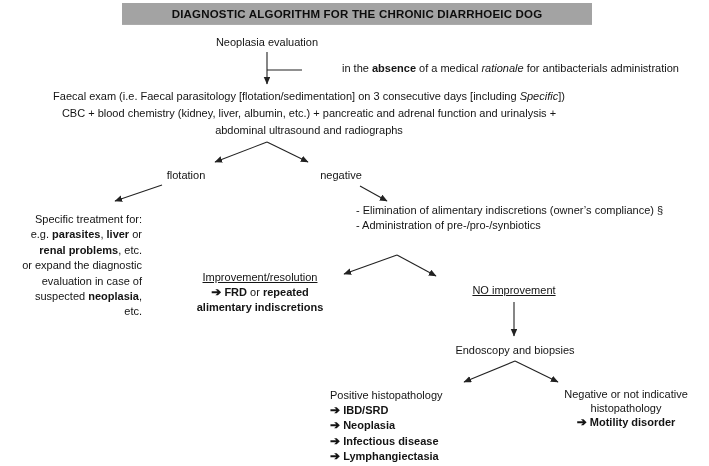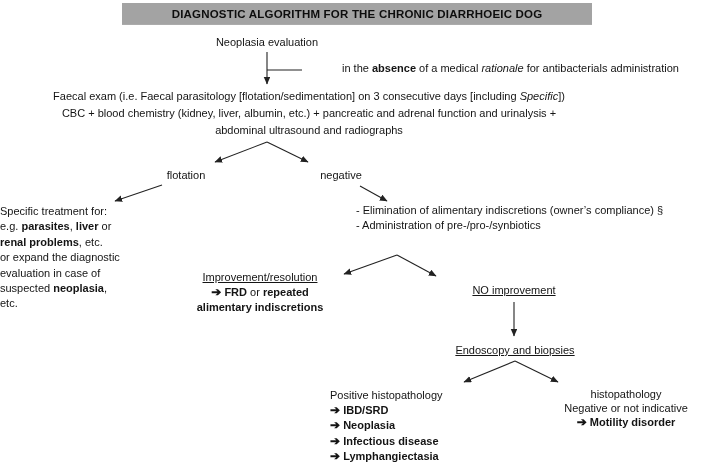--- a/index.html
+++ b/index.html
@@ -19,25 +19,25 @@
   .arrows line { stroke:#222; stroke-width:1.1; }
   .u { text-decoration:underline; }
   b { font-weight:bold; }
   i { font-style:italic; }
   .arr { font-weight:bold; font-size:12px; }
   #clinical   { left:192px; top:35px;  width:150px; text-align:center; }
   #abx-note   { left:307px; top:61px;  white-space:nowrap;padding-left:35px; }
   #workup     { left:0px;   top:88px;  width:618px; text-align:center; line-height:17px; }
   #lbl-pos    { left:146px; top:168px; width:80px;  text-align:center; }
   #lbl-neg    { left:301px; top:168px; width:80px;  text-align:center; }
-  #treatment  { left:0px;   top:204px; width:142px; text-align:left; line-height:15.4px; }
+  #treatment  { left:0px;   top:212px; width:142px; text-align:right; line-height:15.4px; }
   #diet       { left:356px; top:203px; white-space:nowrap; line-height:15.4px; }
   #improve    { left:186px; top:270px; width:148px; text-align:center; line-height:14.8px; }
   #no-improve { left:462px; top:283px; width:104px; text-align:center; }
-  #endoscopy  { left:440px; top:343px; width:150px; text-align:center;text-decoration:underline; }
+  #endoscopy  { left:440px; top:343px; width:150px; text-align:center; }
   #pos-histo  { left:330px; top:388px; width:154px; text-align:left; line-height:15.2px; }
   #neg-histo  { left:550px; top:388px; width:152px; text-align:center; line-height:13.8px; }
 </style>
 </head>
 <body>
 
 <div class="canvas">
 
   <svg class="arrows" width="709" height="466" viewBox="0 0 709 466">
     <defs>
@@ -104,18 +104,18 @@
 
   <div class="node" id="pos-histo">
     <div>Positive histopathology</div>
     <div><span class="arr">➔</span> <b>IBD/SRD</b></div>
     <div><span class="arr">➔</span> <b>Neoplasia</b></div>
     <div><span class="arr">➔</span> <b>Infectious disease</b></div>
     <div><span class="arr">➔</span> <b>Lymphangiectasia</b></div>
   </div>
 
   <div class="node" id="neg-histo">
+    <div>Negative or not indicative</div>
     <div>histopathology</div>
-    <div>Negative or not indicative</div>
     <div><span class="arr">➔</span> <b>Motility disorder</b></div>
   </div>
 
 </div>
 
 </body></html>

